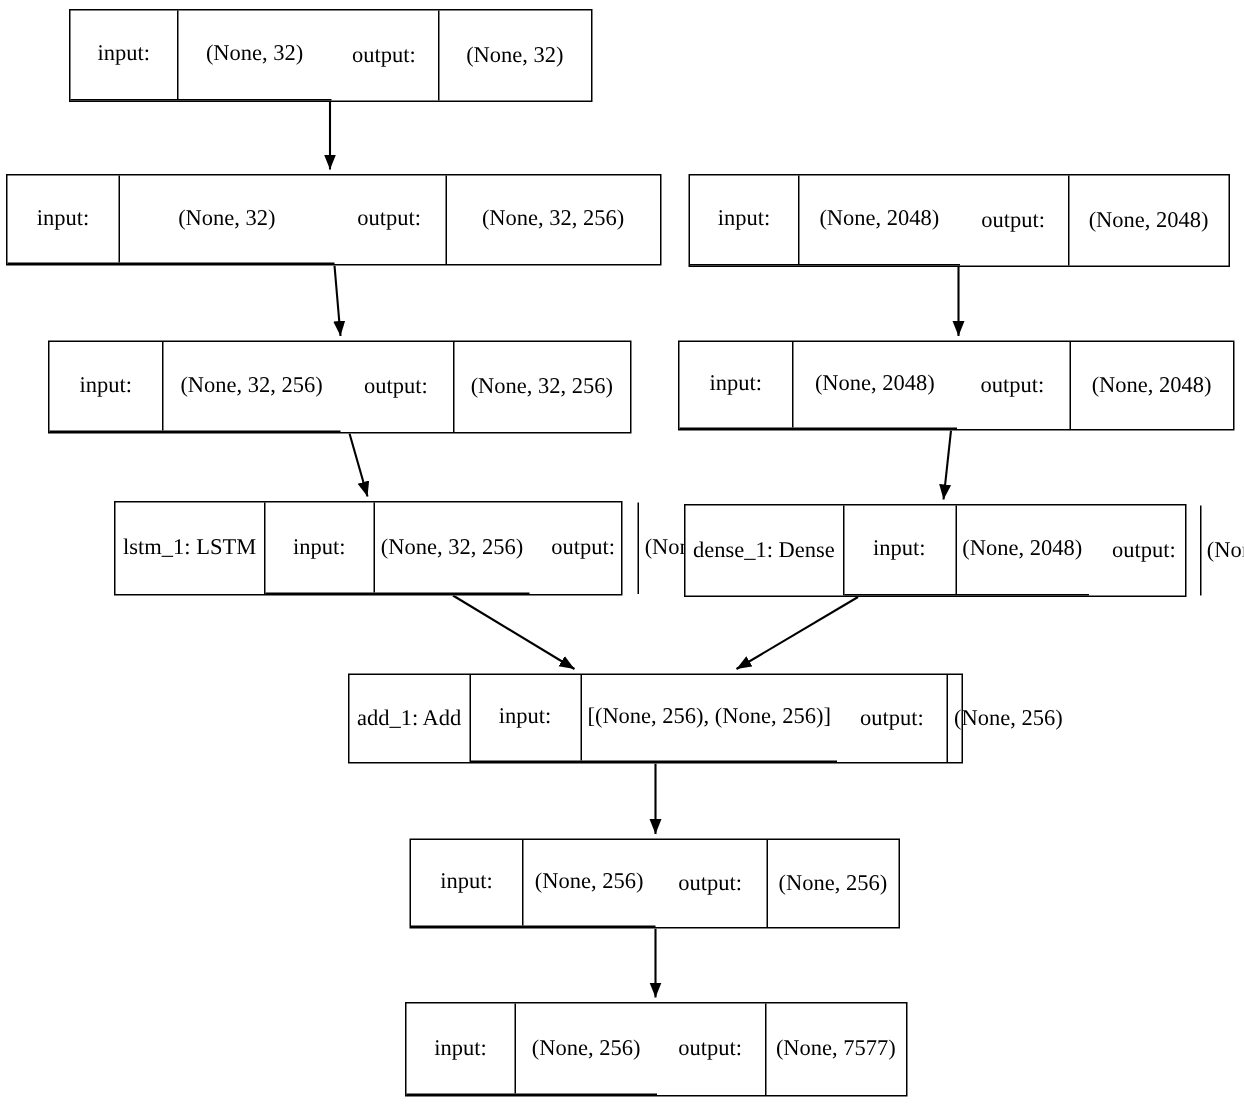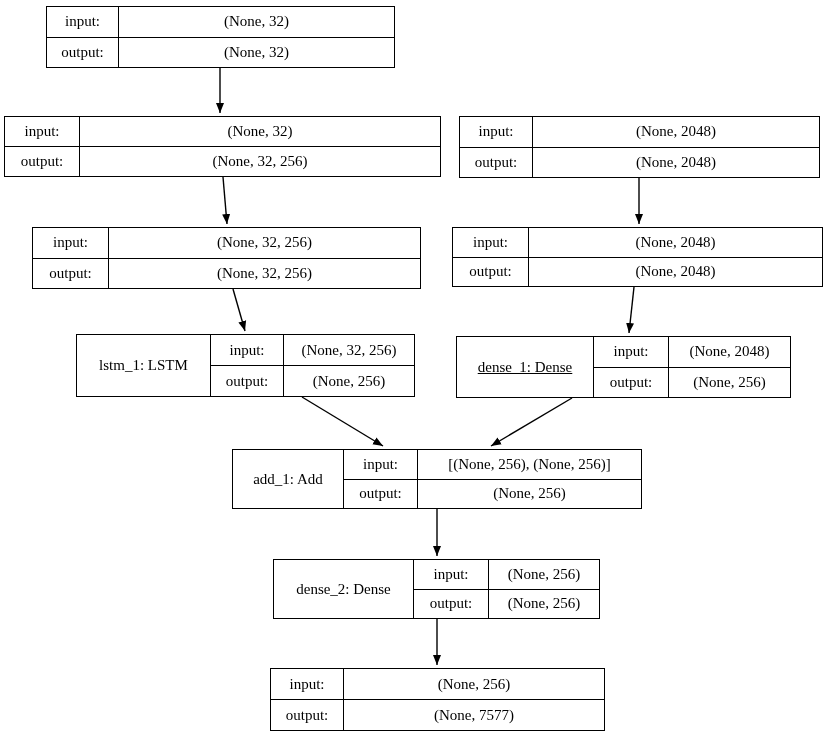--- a/index.html
+++ b/index.html
@@ -37,21 +37,21 @@
     box-sizing: border-box;
     white-space: nowrap;
     line-height: 1;
   }
   .label-cell {
     border-right: 1px solid #000000;
     padding: 0 5px;
   }
   .io-col {
     display: flex;
-    flex-direction: column;
+    flex-direction: row;
     flex: 1;
   }
   .io-row {
     display: flex;
     flex: 1;
   }
   .io-row.first {
     border-bottom: 1px solid #000000;
   }
   .key-cell {
@@ -157,21 +157,21 @@
         <div class="cell val-cell">(None, 2048)</div>
       </div>
       <div class="io-row">
         <div class="cell key-cell" style="width:76px;">output:</div>
         <div class="cell val-cell">(None, 2048)</div>
       </div>
     </div>
   </div>
 
   <div class="node" style="left:456px;top:336px;width:335px;height:62px;">
-    <div class="cell label-cell" style="width:137px;text-decoration:underline;">dense_1: Dense</div>
+    <div class="cell label-cell" style="width:137px;">dense_1: Dense</div>
     <div class="io-col">
       <div class="io-row first">
         <div class="cell key-cell" style="width:75px;">input:</div>
         <div class="cell val-cell">(None, 2048)</div>
       </div>
       <div class="io-row">
         <div class="cell key-cell" style="width:75px;">output:</div>
         <div class="cell val-cell">(None, 256)</div>
       </div>
     </div>
@@ -185,21 +185,20 @@
         <div class="cell val-cell">[(None, 256), (None, 256)]</div>
       </div>
       <div class="io-row">
         <div class="cell key-cell" style="width:74px;">output:</div>
         <div class="cell val-cell">(None, 256)</div>
       </div>
     </div>
   </div>
 
   <div class="node" style="left:273px;top:559px;width:327px;height:60px;">
-    <div class="cell label-cell" style="width:140px;">dense_2: Dense</div>
     <div class="io-col">
       <div class="io-row first">
         <div class="cell key-cell" style="width:75px;">input:</div>
         <div class="cell val-cell">(None, 256)</div>
       </div>
       <div class="io-row">
         <div class="cell key-cell" style="width:75px;">output:</div>
         <div class="cell val-cell">(None, 256)</div>
       </div>
     </div>

